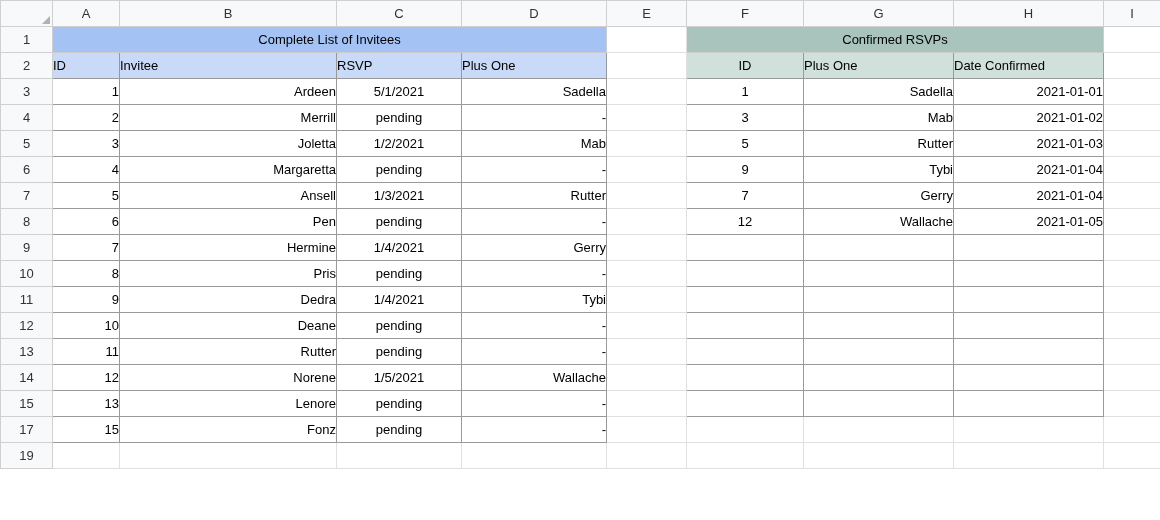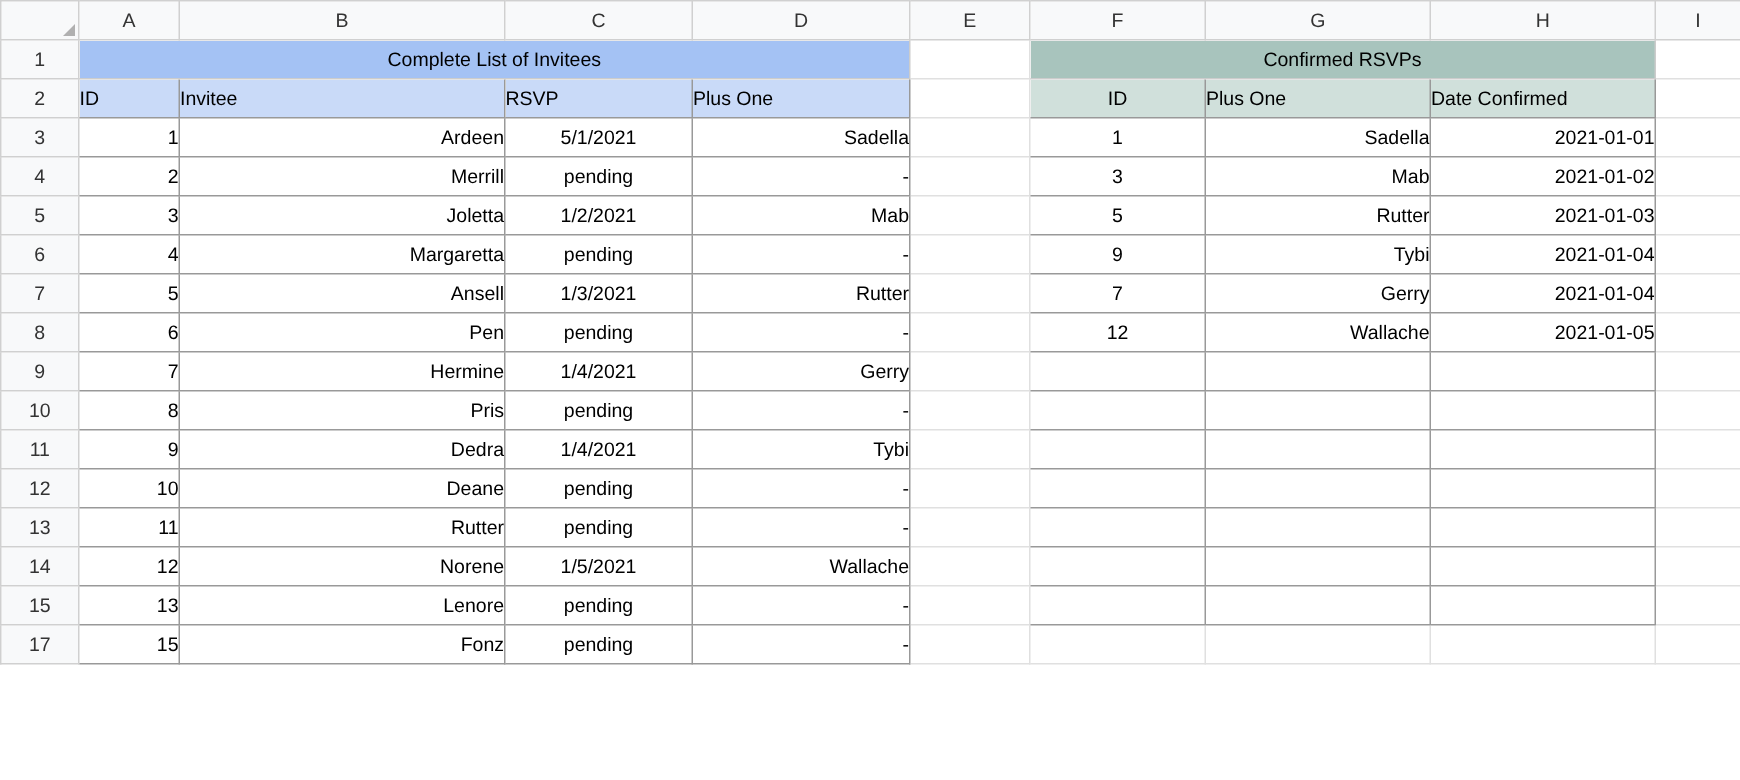--- a/index.html
+++ b/index.html
@@ -350,15 +350,27 @@
         <td class="data-center">pending</td>
         <td class="data-left">-</td>
         <td class="blank"></td>
         <td class="blank"></td>
         <td class="blank"></td>
         <td class="blank"></td>
         <td class="blank"></td>
       </tr>
 
 
+      <tr>
+        <td class="rowhead">19</td>
+        <td class="blank"></td>
+        <td class="blank"></td>
+        <td class="blank"></td>
+        <td class="blank"></td>
+        <td class="blank"></td>
+        <td class="blank"></td>
+        <td class="blank"></td>
+        <td class="blank"></td>
+        <td class="blank"></td>
+      </tr>
     </tbody>
   </table>
 </div>
 
 </body></html>

